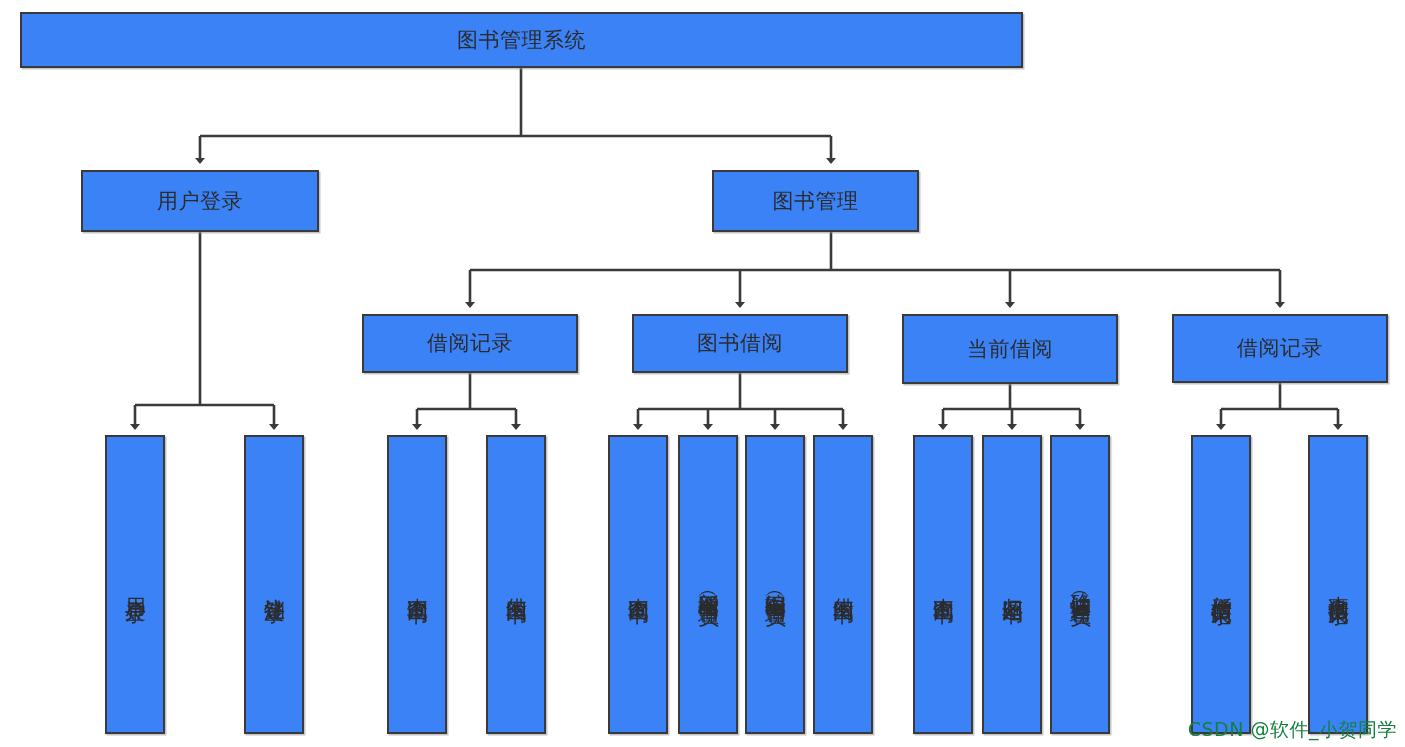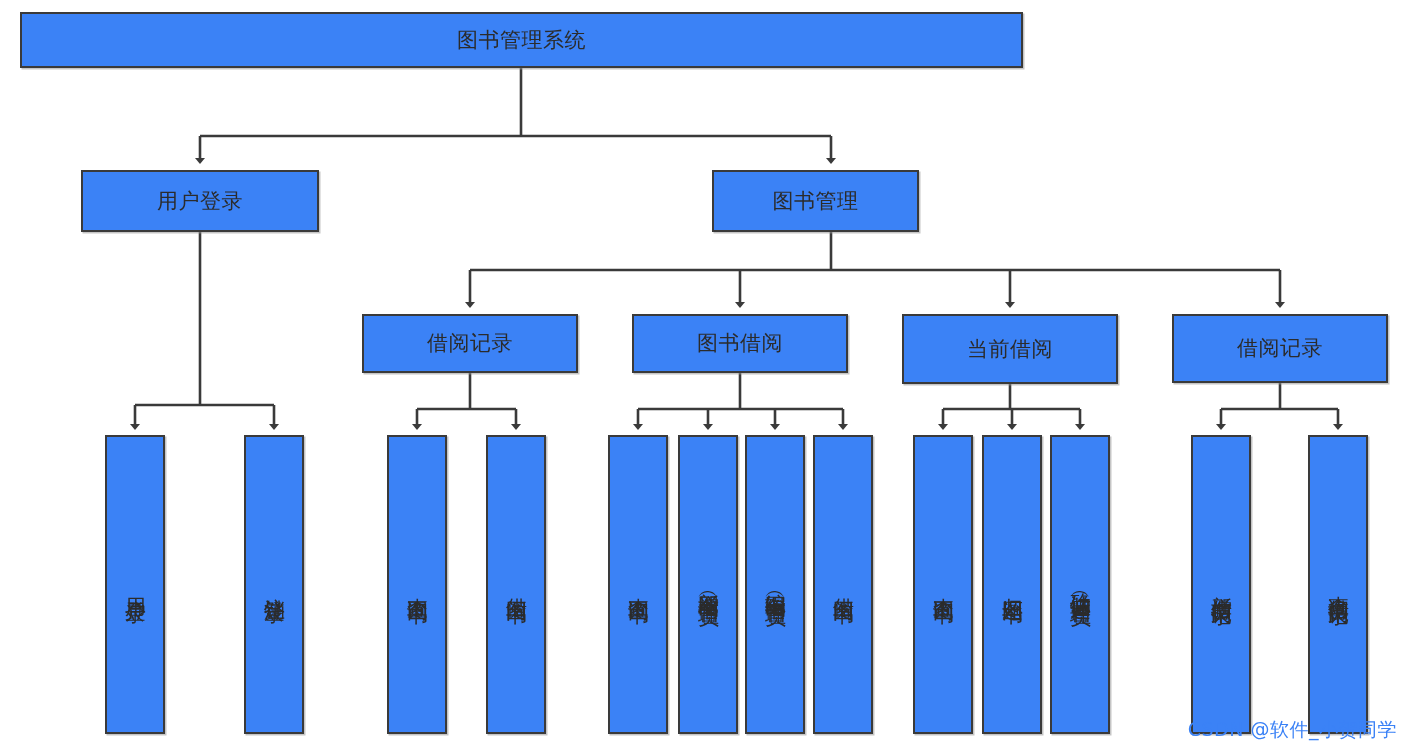--- a/index.html
+++ b/index.html
@@ -5,21 +5,21 @@
   html,body{margin:0;padding:0;background:#ffffff;}
   body{width:1405px;height:747px;font-family:"DejaVu Sans","Liberation Sans",sans-serif;color:#262626;}
   #canvas{position:relative;width:1405px;height:747px;overflow:hidden;background:#fff;}
   svg.wires{position:absolute;left:0;top:0;width:1405px;height:747px;pointer-events:none;}
   .node{position:absolute;box-sizing:border-box;border:2px solid #3a3a3a;background:#3b82f6;
         display:flex;align-items:center;justify-content:center;box-shadow:1.5px 1.5px 0 0 rgba(150,150,150,.55);}
   .node .lbl{font-size:21px;line-height:1.15;letter-spacing:.5px;color:#2b2b2b;white-space:nowrap;}
   .node.leaf{}
   .node.leaf .lbl{writing-mode:vertical-rl;text-orientation:upright;font-size:21px;letter-spacing:2px;
         white-space:normal;line-height:1.18;text-align:center;}
-  .wm{position:absolute;right:8px;bottom:4px;font-size:19px;color:#3b82f6;letter-spacing:.5px;
+  .wm{position:absolute;right:8px;bottom:4px;font-size:19px;color:#15803d;letter-spacing:.5px;
       font-family:"DejaVu Sans","Liberation Sans",sans-serif;pointer-events:none;}
 </style>
 </head>
 <body>
 
 <div id="canvas">
 
   <svg class="wires" viewBox="0 0 1405 747">
     <defs>
       <marker id="arrow" markerWidth="10" markerHeight="10" refX="3" refY="5" orient="auto" markerUnits="userSpaceOnUse">

